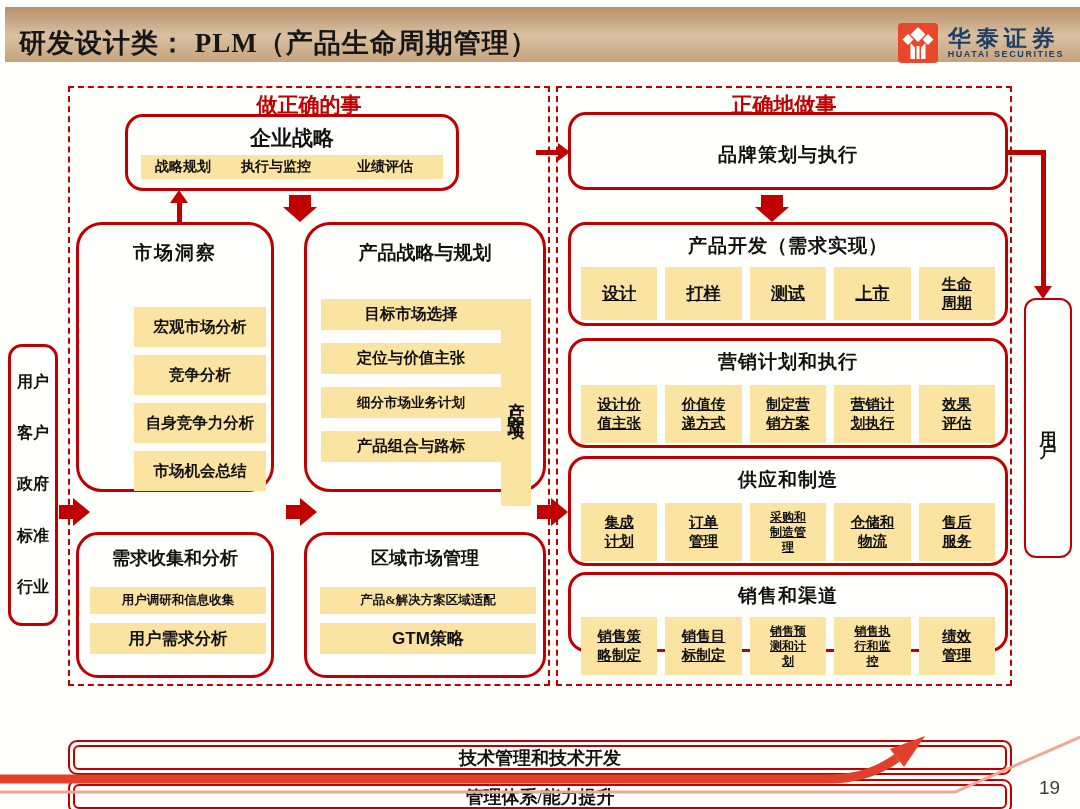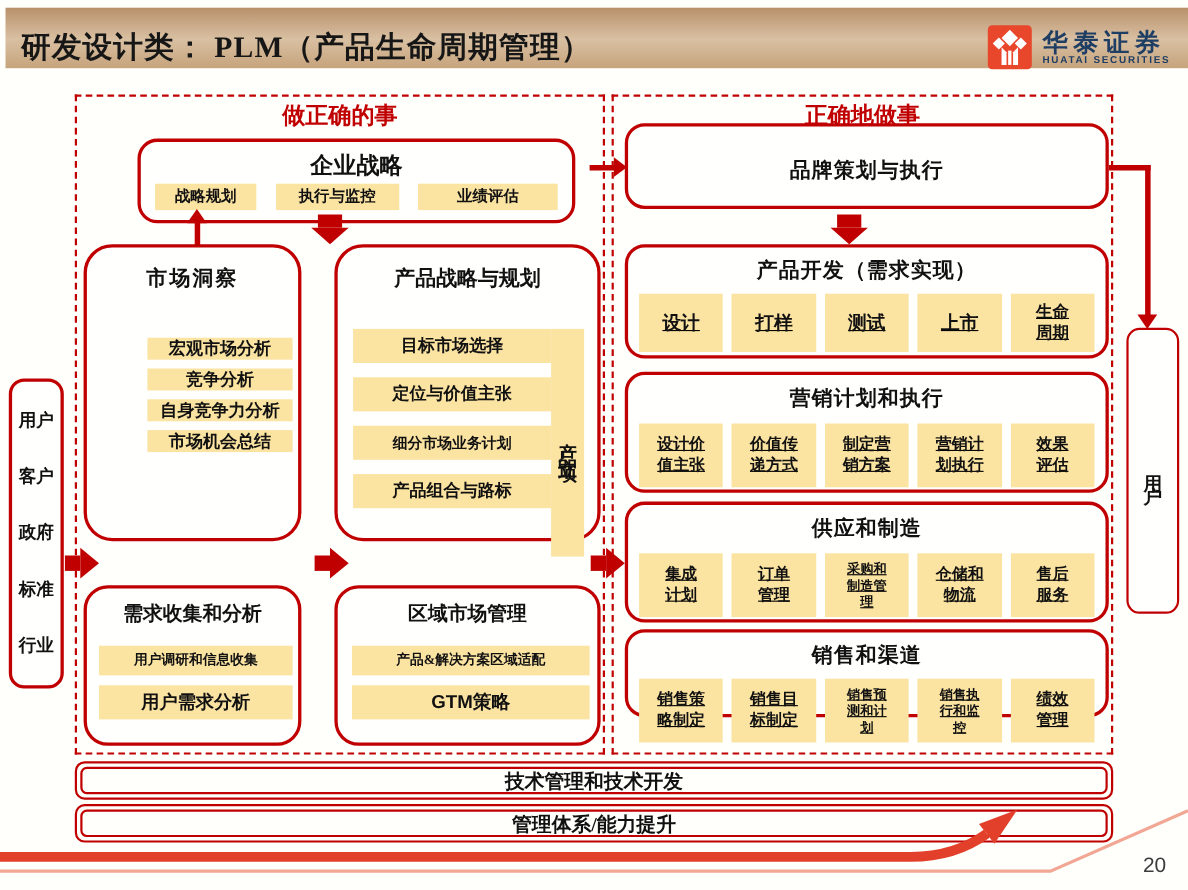--- a/index.html
+++ b/index.html
@@ -25,31 +25,31 @@
   .rl-left  { left:68px;  top:91px; width:482px; }
   .rl-right { left:556px; top:91px; width:456px; }
 
   
   .rbox { position:absolute; border:3px solid #c00000; border-radius:20px; background:#fffffd; }
   .rbox .btitle { text-align:center; font-weight:bold; color:#111; }
   .chip { background:#fbe3a2; color:#111; font-weight:bold; text-align:center;
           display:flex; align-items:center; justify-content:center; white-space:pre-line; }
 
   
-  .box-ent { left:125px; top:126px; width:398px; height:77px; border-radius:18px; }
+  .box-ent { left:125px; top:114px; width:334px; height:77px; border-radius:18px; }
   .box-ent .btitle { font-size:21px; margin-top:7px; }
   .ent-row { display:flex; justify-content:space-between; padding:0 13px; margin-top:3px; }
   .ent-row .chip { height:24px; font-size:14px; }
   .ent-c1 { width:92px; } .ent-c2 { width:112px; } .ent-c3 { width:127px; }
 
   
   .box-mkt { left:76px; top:222px; width:198px; height:270px; border-radius:26px; }
   .box-mkt .btitle { font-size:19px; margin-top:15px; letter-spacing:2px; }
   .mkt-items { position:absolute; left:11px; top:82px; width:176px; display:flex; flex-direction:column; gap:8px; }
-  .mkt-items .chip { height:20px; font-size:15.5px;margin-left:44px; }
+  .mkt-items .chip { height:40px; font-size:15.5px;margin-left:44px; }
 
   
   .box-ps { left:304px; top:222px; width:242px; height:270px; border-radius:26px; }
   .box-ps .btitle { font-size:19px; margin-top:15px; }
   .ps-items { position:absolute; left:14px; top:74px; width:180px; display:flex; flex-direction:column; gap:13px; }
   .ps-items .chip { height:31px; font-size:15.5px; }
   .ps-items .chip.small { font-size:13.5px; }
   .ps-side { position:absolute; right:12px; top:74px; width:30px; height:207px;
              writing-mode:vertical-rl; text-orientation:upright; letter-spacing:7px;
              font-size:17px; }
@@ -92,21 +92,21 @@
   .pd-row  { top:42px; height:53px; } .pd-row .chip { font-size:17px; }
   .pd-row .chip.two { font-size:15px; line-height:1.25; }
   .mk-row  { top:44px; height:58px; } .mk-row .chip { font-size:14.5px; line-height:1.3; }
   .mk-row .chip.c5 { font-size:14.5px; }
   .sup-row { top:44px; height:58px; } .sup-row .chip { font-size:14.5px; line-height:1.3; }
   .sup-row .chip.three { font-size:12px; line-height:1.25; }
   .sal-row { top:42px; height:58px; } .sal-row .chip { font-size:14.5px; line-height:1.3; }
   .sal-row .chip.three { font-size:12px; line-height:1.25; }
 
   
-  .bar { position:absolute; left:68px; width:944px; height:35px; border:2px solid #c00000; border-radius:9px; }
+  .bar { position:absolute; left:68px; width:944px; height:35px; border:2px solid #c00000; border-radius:9px;margin-top:48px; }
   .bar .inner { position:absolute; left:3px; right:3px; top:3px; bottom:3px; border:2px solid #c00000; border-radius:6px;
                 display:flex; align-items:center; justify-content:center; font-size:18px; font-weight:bold; color:#111; }
   .bar1 { top:692px; } .bar2 { top:731px; }
 
   
   .arr { position:absolute; }
   .stem-v { background:#c00000; width:5px; }
   .stem-h { background:#c00000; height:5px; }
   .tri-up    { width:0; height:0; border-left:9px solid transparent; border-right:9px solid transparent; border-bottom:13px solid #c00000; }
   .tri-down  { width:0; height:0; border-left:9px solid transparent; border-right:9px solid transparent; border-top:13px solid #c00000; }
@@ -303,15 +303,15 @@
   <div class="arr stem-h" style="left:1008px; top:150px; width:38px;"></div>
   <div class="arr stem-v" style="left:1041px; top:150px; height:138px;"></div>
   <div class="arr tri-down" style="left:1034px; top:286px;"></div>
 
   <svg class="swoosh" viewBox="0 0 1080 81">
     <path d="M0 64 H955 L1080 9" stroke="#f2a795" stroke-width="3" fill="none"></path>
     <path d="M0 51 H828 Q868 51 897 30" stroke="#e2402b" stroke-width="9" fill="none"></path>
     <polygon points="925,8 904,39 890,21" fill="#e2402b"></polygon>
   </svg>
 
-  <div class="pagenum">20</div>
+  <div class="pagenum">19</div>
 
 </div>
 
 </body></html>

